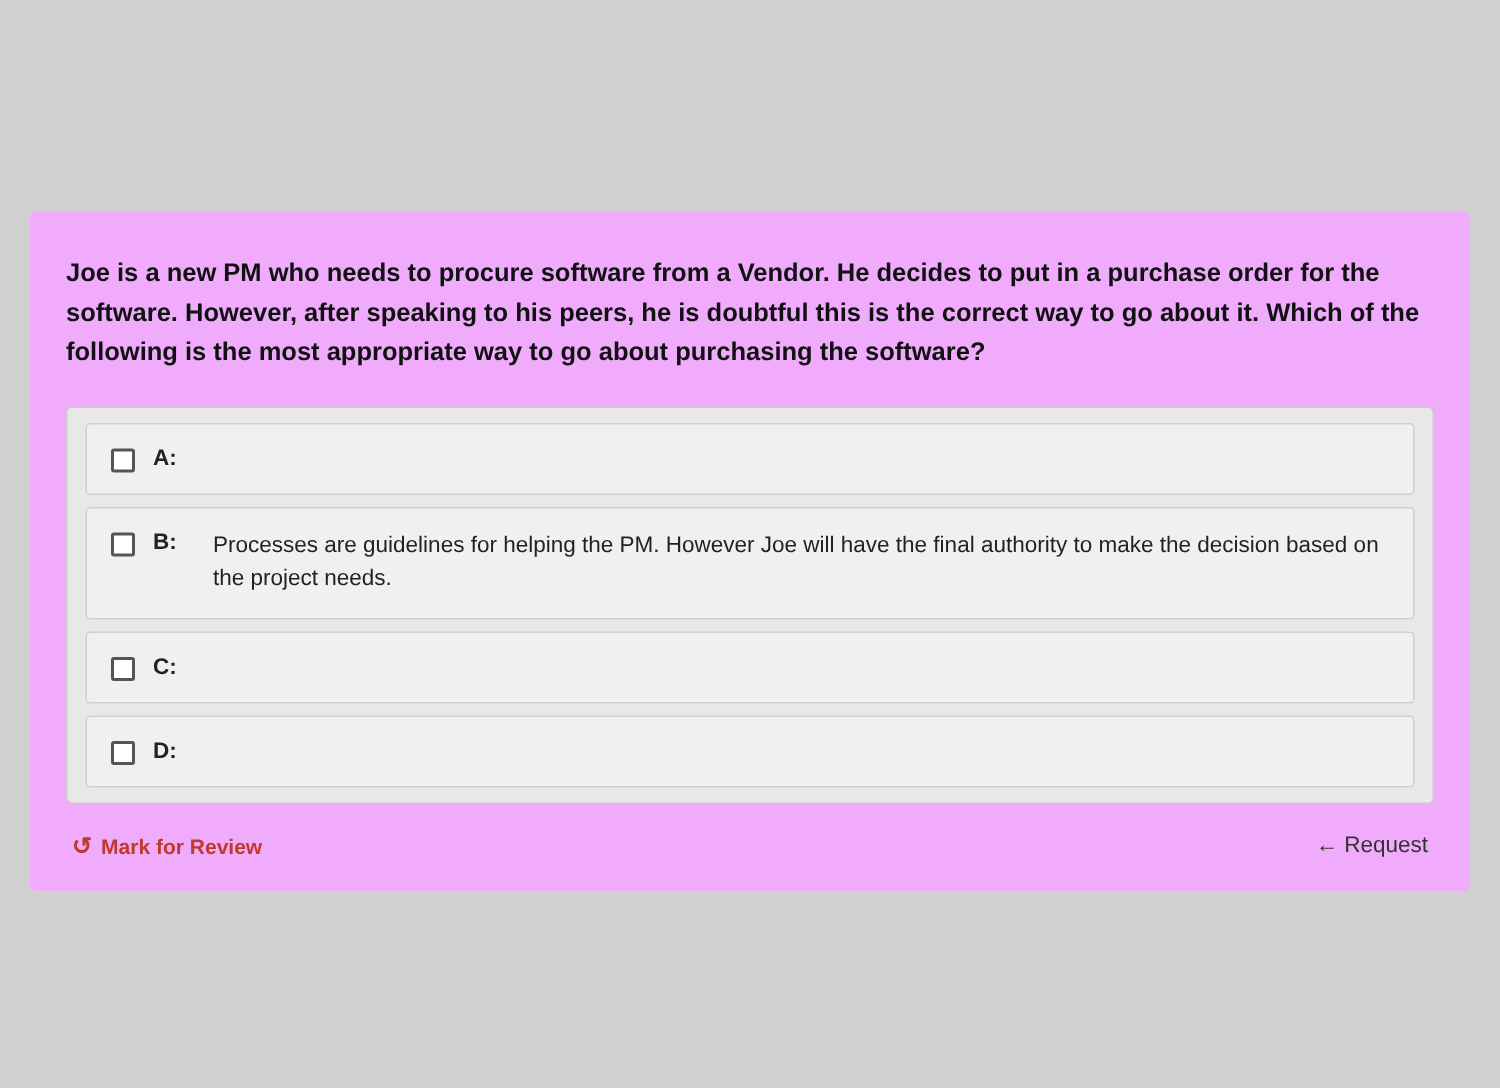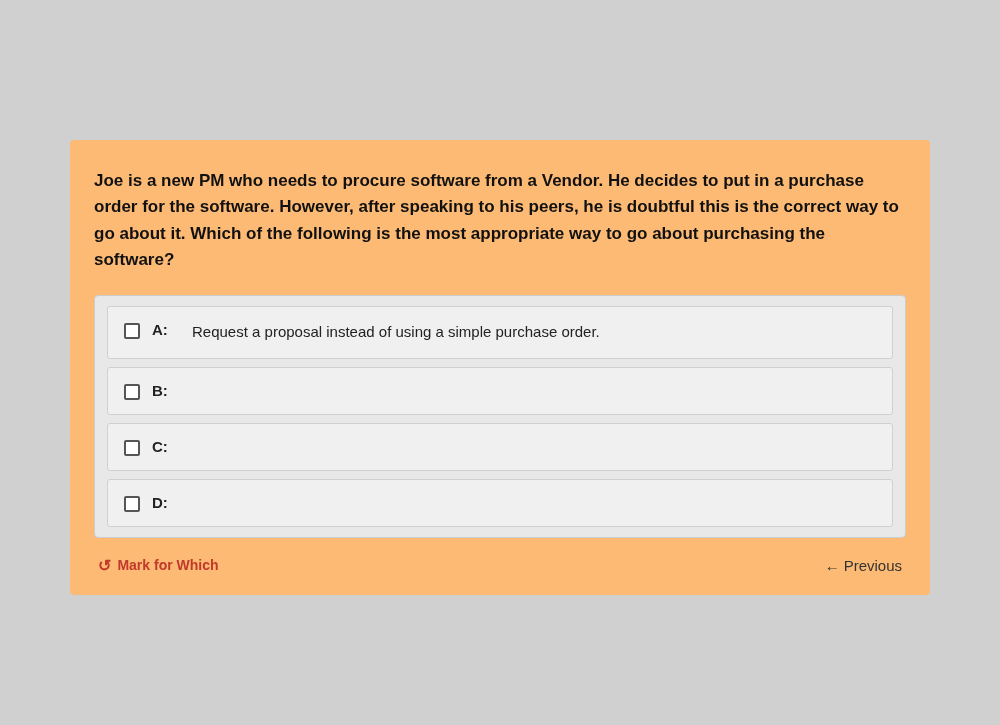--- a/index.html
+++ b/index.html
@@ -12,22 +12,22 @@
       width: 1000px;
       height: 725px;
       background-color: #d0d0d0;
       font-family: Arial, sans-serif;
       display: flex;
       align-items: center;
       justify-content: center;
     }
 
     .container {
-      width: 860px;
-      background-color: #fdba74;
+      width: 960px;
+      background-color: #f0abfc;
       padding: 28px 24px 20px 24px;
       border-radius: 4px;
       margin-top: 10px;
     }
 
     .question-text {
       font-size: 17px;
       font-weight: bold;
       color: #111;
       line-height: 1.55;
@@ -123,43 +123,43 @@
 <body>
 
 <div class="container">
   <div class="question-text">Joe is a new PM who needs to procure software from a Vendor. He decides to put in a purchase order for the software. However, after speaking to his peers, he is doubtful this is the correct way to go about it. Which of the following is the most appropriate way to go about purchasing the software?</div>
 
   <div class="options-area">
 
     <div class="option-row">
       <div class="checkbox"></div>
       <span class="option-label">A:</span>
-      <span class="option-text">Request a proposal instead of using a simple purchase order.</span>
     </div>
 
     <div class="option-row">
       <div class="checkbox"></div>
       <span class="option-label">B:</span>
+      <span class="option-text">Processes are guidelines for helping the PM. However Joe will have the final authority to make the decision based on the project needs.</span>
     </div>
 
     <div class="option-row">
       <div class="checkbox"></div>
       <span class="option-label">C:</span>
     </div>
 
     <div class="option-row">
       <div class="checkbox"></div>
       <span class="option-label">D:</span>
     </div>
 
   </div>
 
   <div class="footer">
     <div class="mark-review">
       <span class="mark-review-icon">↺</span>
-      <span>Mark for Which</span>
+      <span>Mark for Review</span>
     </div>
     <button class="previous-btn">
       <span class="prev-arrow">←</span>
-      <span>Previous</span>
+      <span>Request</span>
     </button>
   </div>
 </div>
 
 </body></html>

